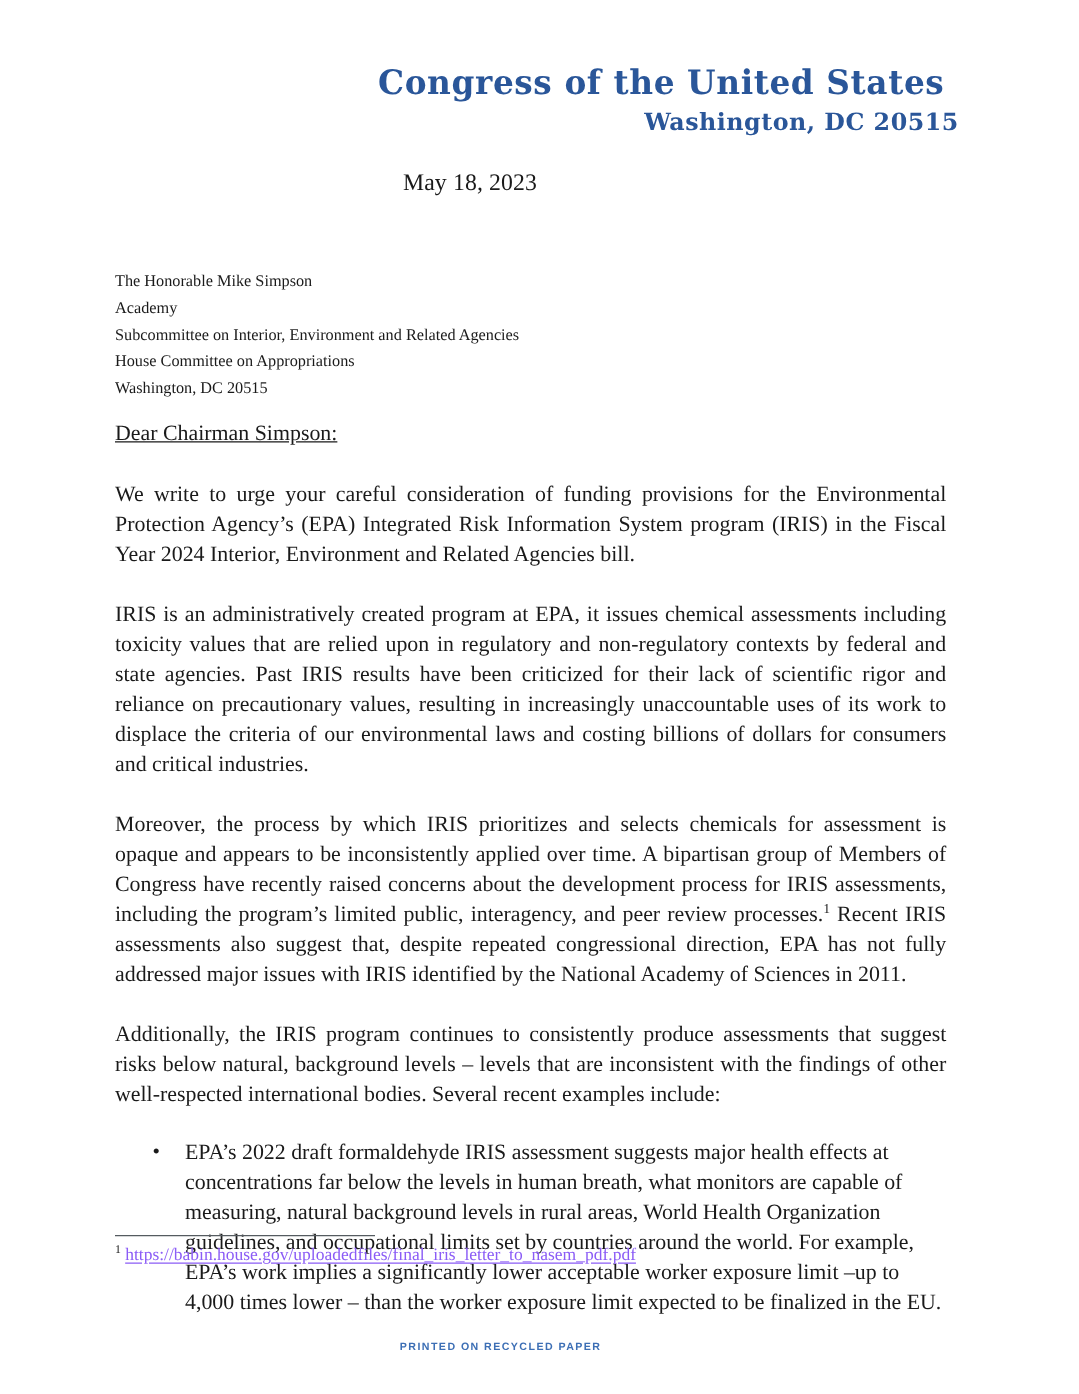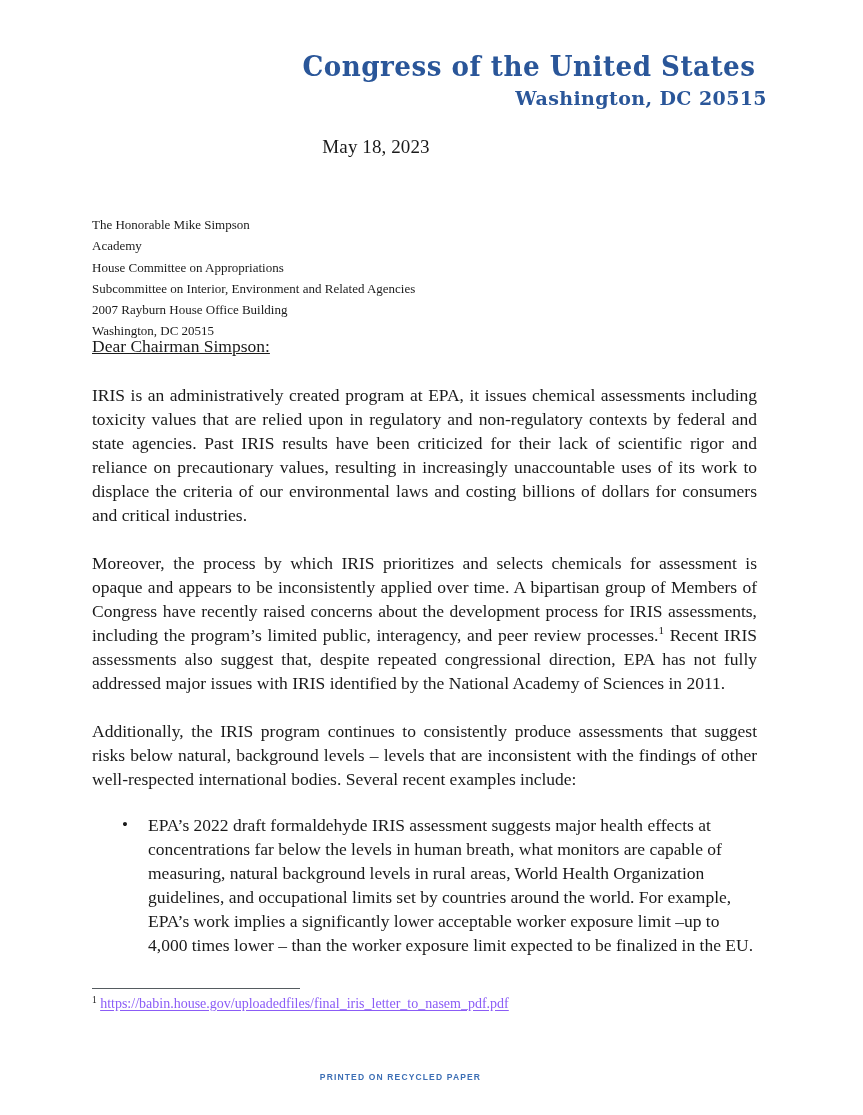--- a/index.html
+++ b/index.html
@@ -182,30 +182,30 @@
   <div class="letterhead">
     <div class="lh-line1">Congress of the United States</div>
     <div class="lh-line2">Washington, DC 20515</div>
   </div>
 
   <div class="date-line">May 18, 2023</div>
 
   <div class="address-block">
     <span class="addr-line">The Honorable Mike Simpson</span>
     <span class="addr-line">Academy</span>
+    <span class="addr-line">Subcommittee on Interior, Environment and Related Agencies</span>
     <span class="addr-line">House Committee on Appropriations</span>
-    <span class="addr-line">Subcommittee on Interior, Environment and Related Agencies</span>
-    <span class="addr-line">2007 Rayburn House Office Building</span>
     <span class="addr-line">Washington, DC 20515</span>
   </div>
 
   <div class="body-block">
 
     <p class="salutation">Dear Chairman Simpson:</p>
 
+    <p class="para">We write to urge your careful consideration of funding provisions for the Environmental Protection Agency’s (EPA) Integrated Risk Information System program (IRIS) in the Fiscal Year 2024 Interior, Environment and Related Agencies bill.</p>
 
     <p class="para">IRIS is an administratively created program at EPA, it issues chemical assessments including toxicity values that are relied upon in regulatory and non-regulatory contexts by federal and state agencies. Past IRIS results have been criticized for their lack of scientific rigor and reliance on precautionary values, resulting in increasingly unaccountable uses of its work to displace the criteria of our environmental laws and costing billions of dollars for consumers and critical industries.</p>
 
     <p class="para"><span>Moreover, the process by which IRIS prioritizes and selects chemicals for assessment is opaque and appears to be inconsistently applied over time. A bipartisan group of Members of Congress have recently raised concerns about the development process for IRIS assessments, including the program’s limited public, interagency, and peer review processes.</span><sup class="fn">1</sup><span> Recent IRIS assessments also suggest that, despite repeated congressional direction, EPA has not fully addressed major issues with IRIS identified by the National Academy of Sciences in 2011.</span></p>
 
     <p class="para tight">Additionally, the IRIS program continues to consistently produce assessments that suggest risks below natural, background levels – levels that are inconsistent with the findings of other well-respected international bodies. Several recent examples include:</p>
 
     <ul class="bullets">
       <li>
         <span class="dot">•</span>

